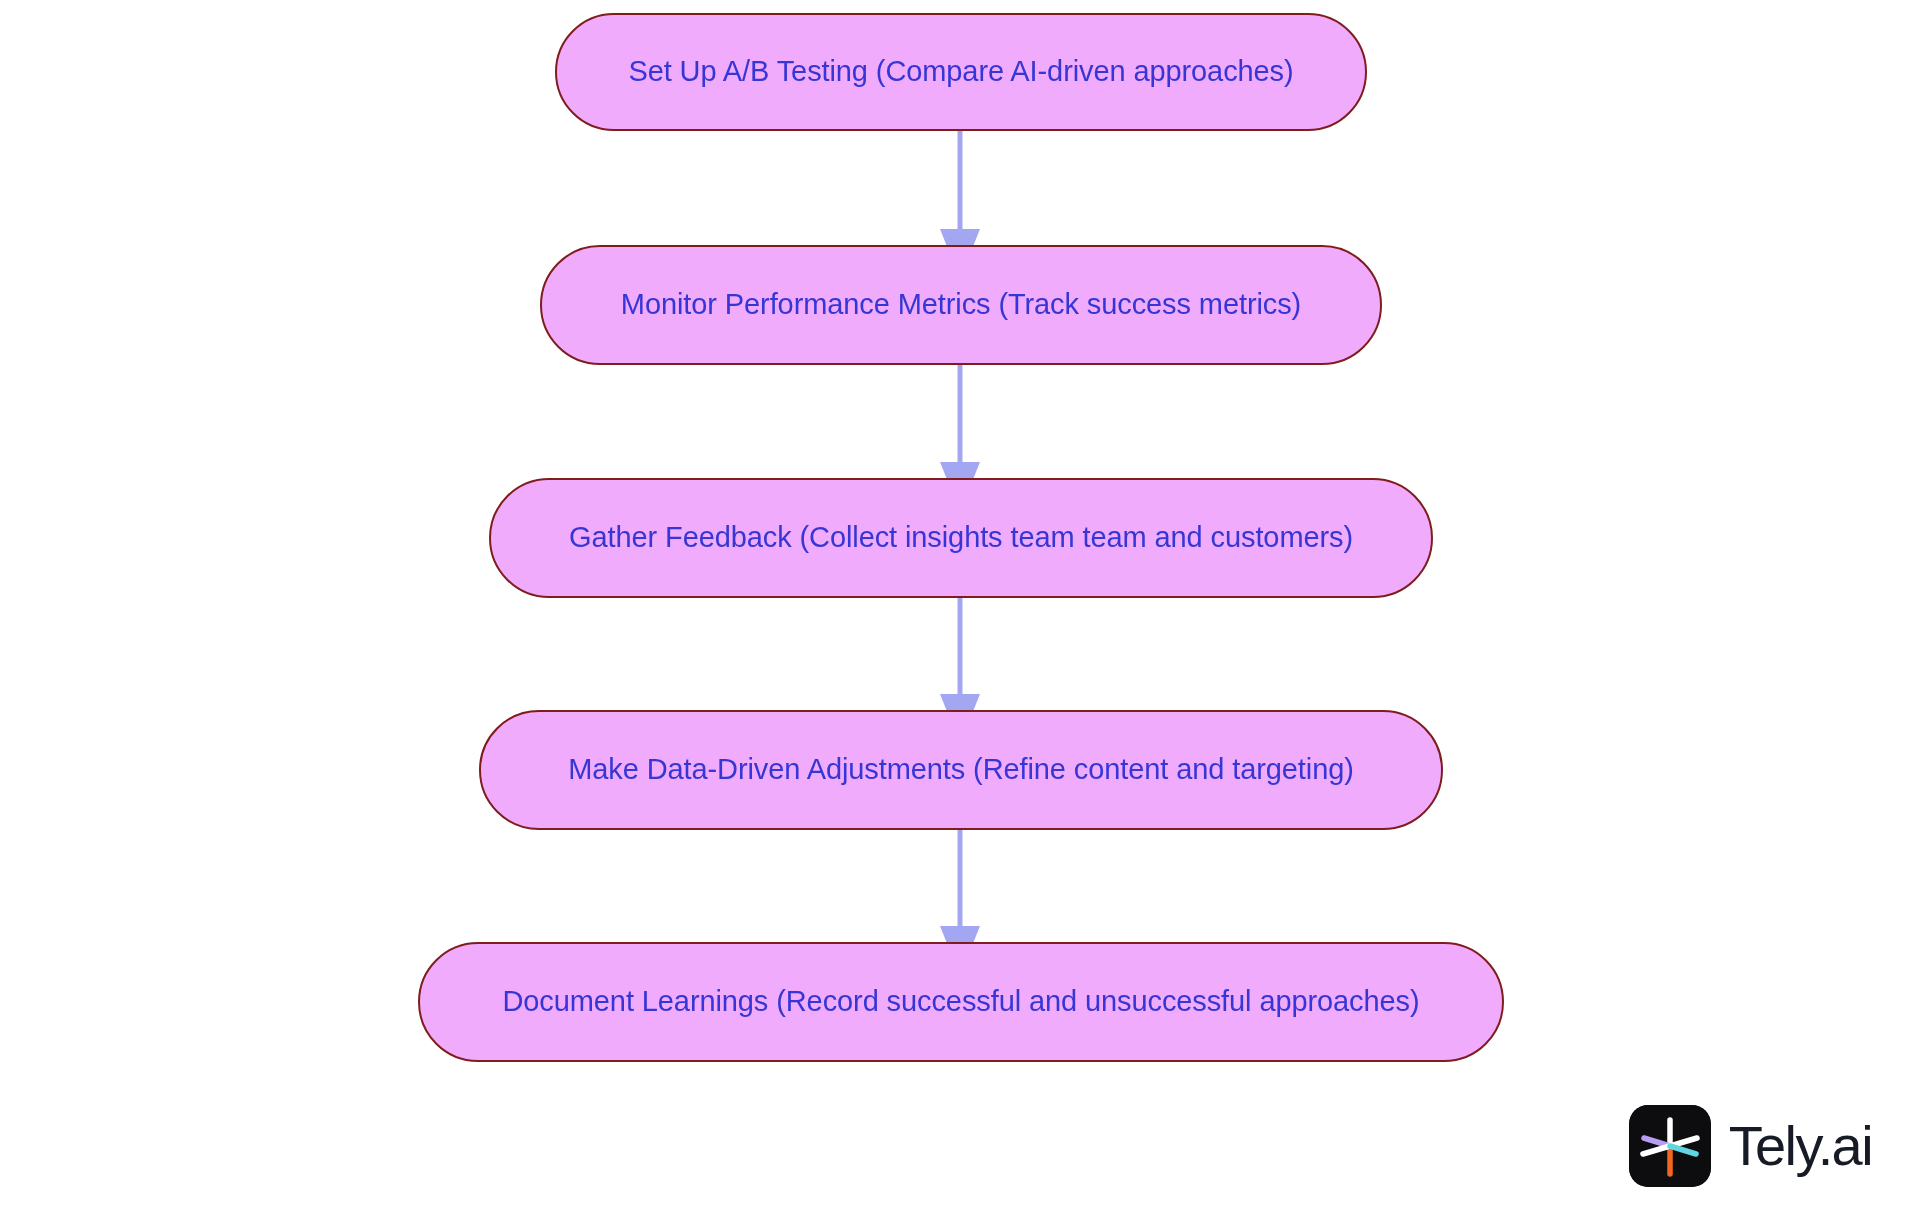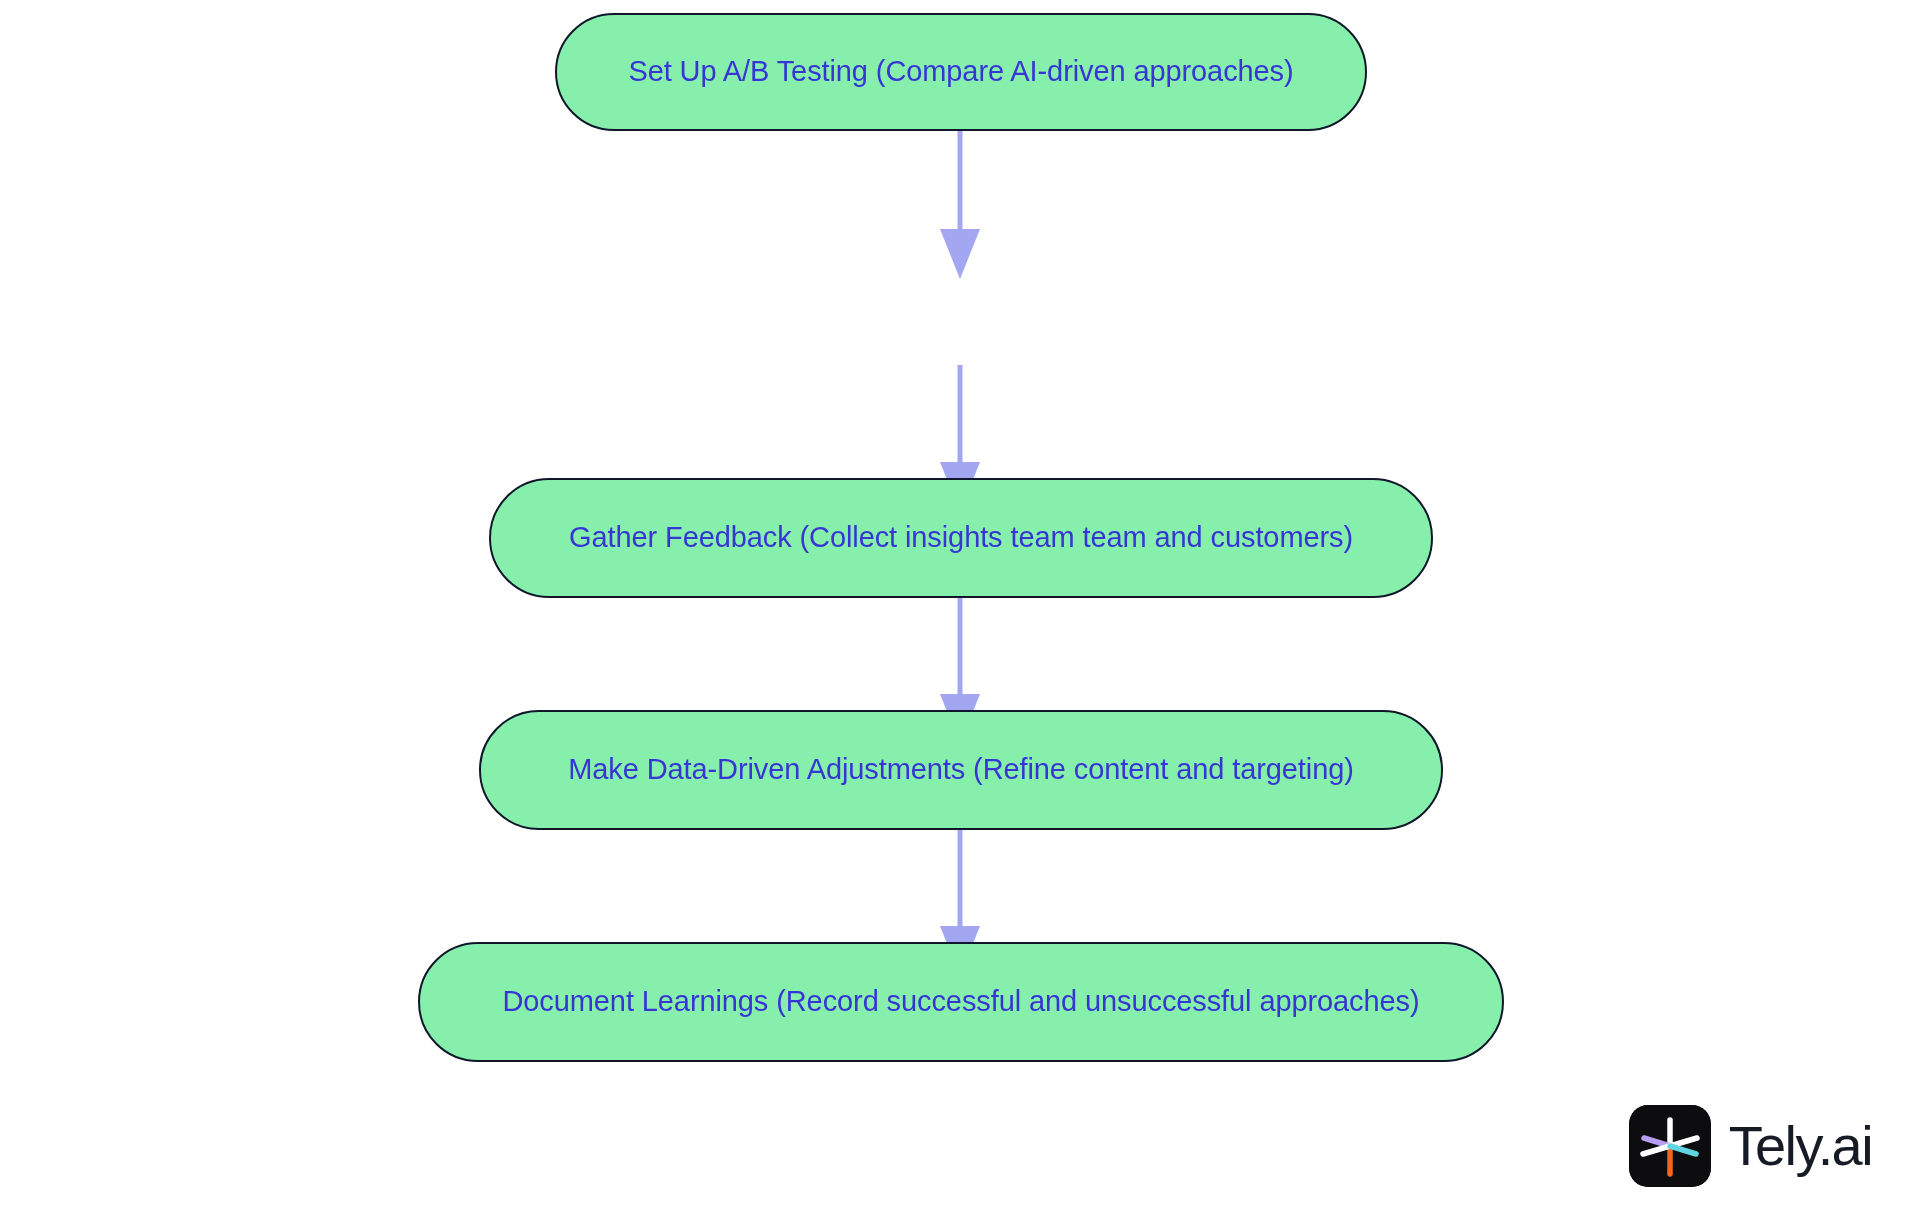--- a/index.html
+++ b/index.html
@@ -19,22 +19,22 @@
     position: absolute;
     left: 0;
     top: 0;
     width: 1920px;
     height: 1215px;
   }
 
   .flow-node {
     position: absolute;
     box-sizing: border-box;
-    background: #86efac;
-    border: 2px solid #0f172a;
+    background: #f0abfc;
+    border: 2px solid #7f1d1d;
     border-radius: 70px;
     display: flex;
     align-items: center;
     justify-content: center;
     text-align: center;
   }
 
   .flow-node-label {
     color: #3736d4;
     font-family: "Liberation Sans", sans-serif;
@@ -112,20 +112,23 @@
 
     <g>
       <line x1="960" y1="830" x2="960" y2="931" stroke="#a3a6f0" stroke-width="5" marker-end="url(#arrowhead)"></line>
     </g>
   </svg>
 
   <div class="flow-node node-0">
     <span class="flow-node-label">Set Up A/B Testing (Compare AI-driven approaches)</span>
   </div>
 
+  <div class="flow-node node-1">
+    <span class="flow-node-label">Monitor Performance Metrics (Track success metrics)</span>
+  </div>
 
   <div class="flow-node node-2">
     <span class="flow-node-label">Gather Feedback (Collect insights team team and customers)</span>
   </div>
 
   <div class="flow-node node-4">
     <span class="flow-node-label">Document Learnings (Record successful and unsuccessful approaches)</span>
   </div>
 
   <div class="flow-node node-3">

